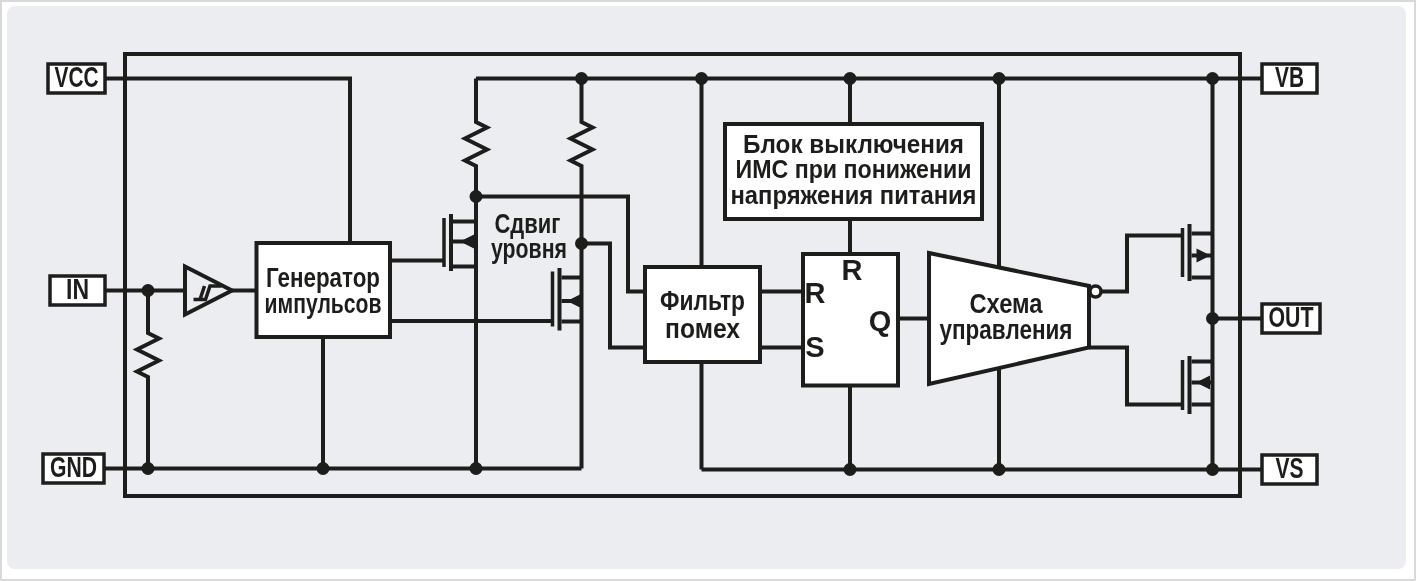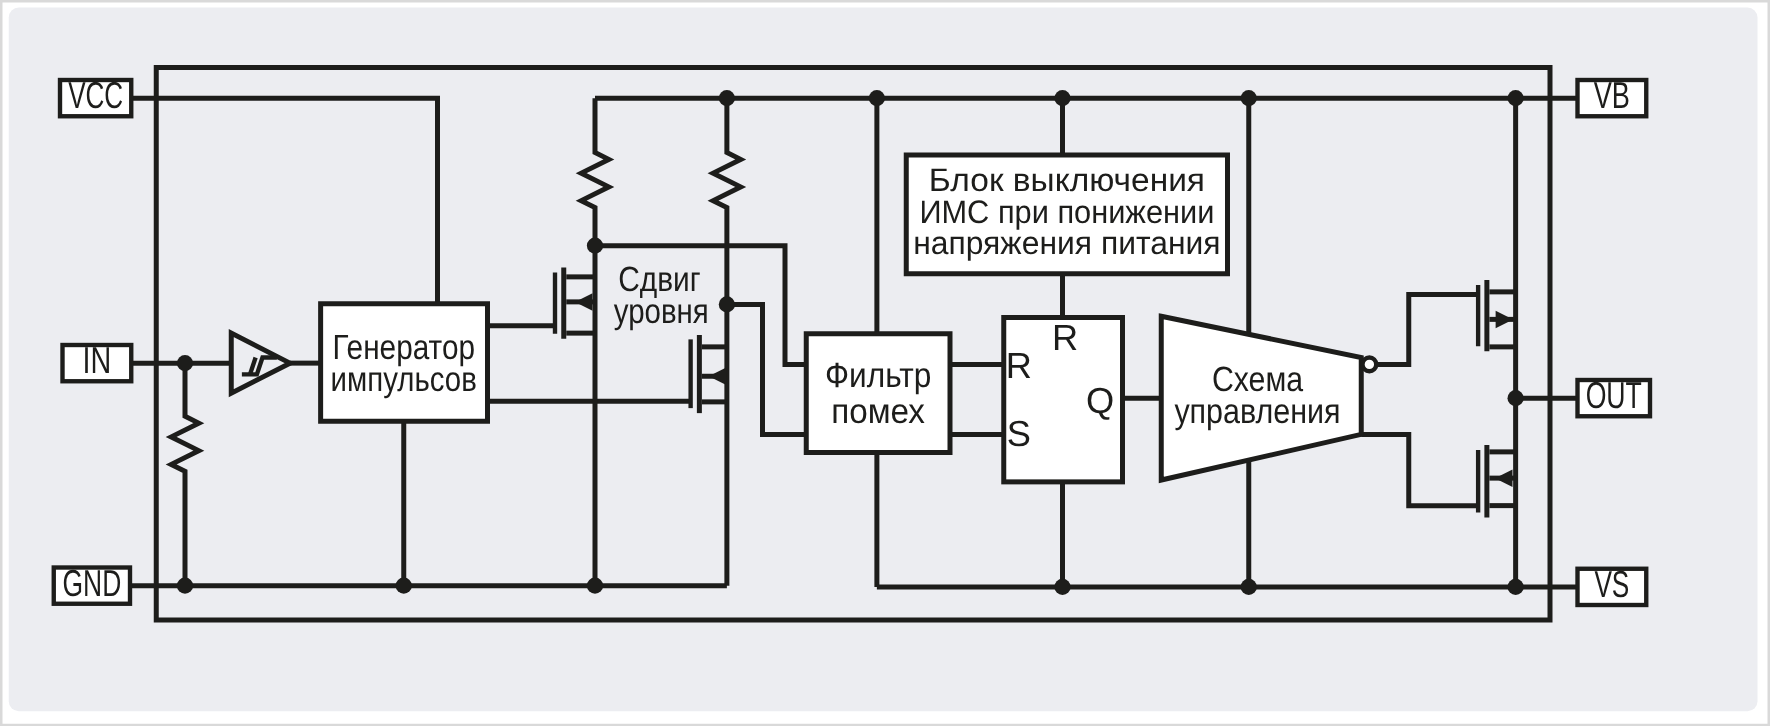--- a/index.html
+++ b/index.html
@@ -1,17 +1,17 @@
 <!DOCTYPE html>
 <html style="--line: #1d1d1b; --panel: #ecedf1; --boxfill: #ffffff; --frame: #d9d9d9;"><head>
 <meta charset="utf-8">
 <style>
   :root { --line:#1d1d1b; --panel:#ecedf1; --boxfill:#ffffff; --frame:#d9d9d9; }
   html,body{margin:0;padding:0;background:#fff;}
-  .stage{width:1416px;height:581px;position:relative;}
+  .stage{width:1416px;height:581px;position:relative;font-weight:bold;}
   svg text{font-family:"Liberation Sans", sans-serif; fill:var(--line);}
   .wire{stroke:var(--line);stroke-width:4;fill:none;stroke-linejoin:miter;}
   .bar{stroke:var(--line);fill:none;stroke-width:4;}
   .bar-g{stroke-width:3.5;}
   .box{fill:var(--boxfill);stroke:var(--line);stroke-width:4;}
   .pinbox{fill:var(--boxfill);stroke:var(--line);stroke-width:3.5;}
   .dot{fill:var(--line);stroke:none;}
   .arrow{fill:var(--line);stroke:none;}
   .t-pin{font-size:30px;}
   .t-block{font-size:28px;}

